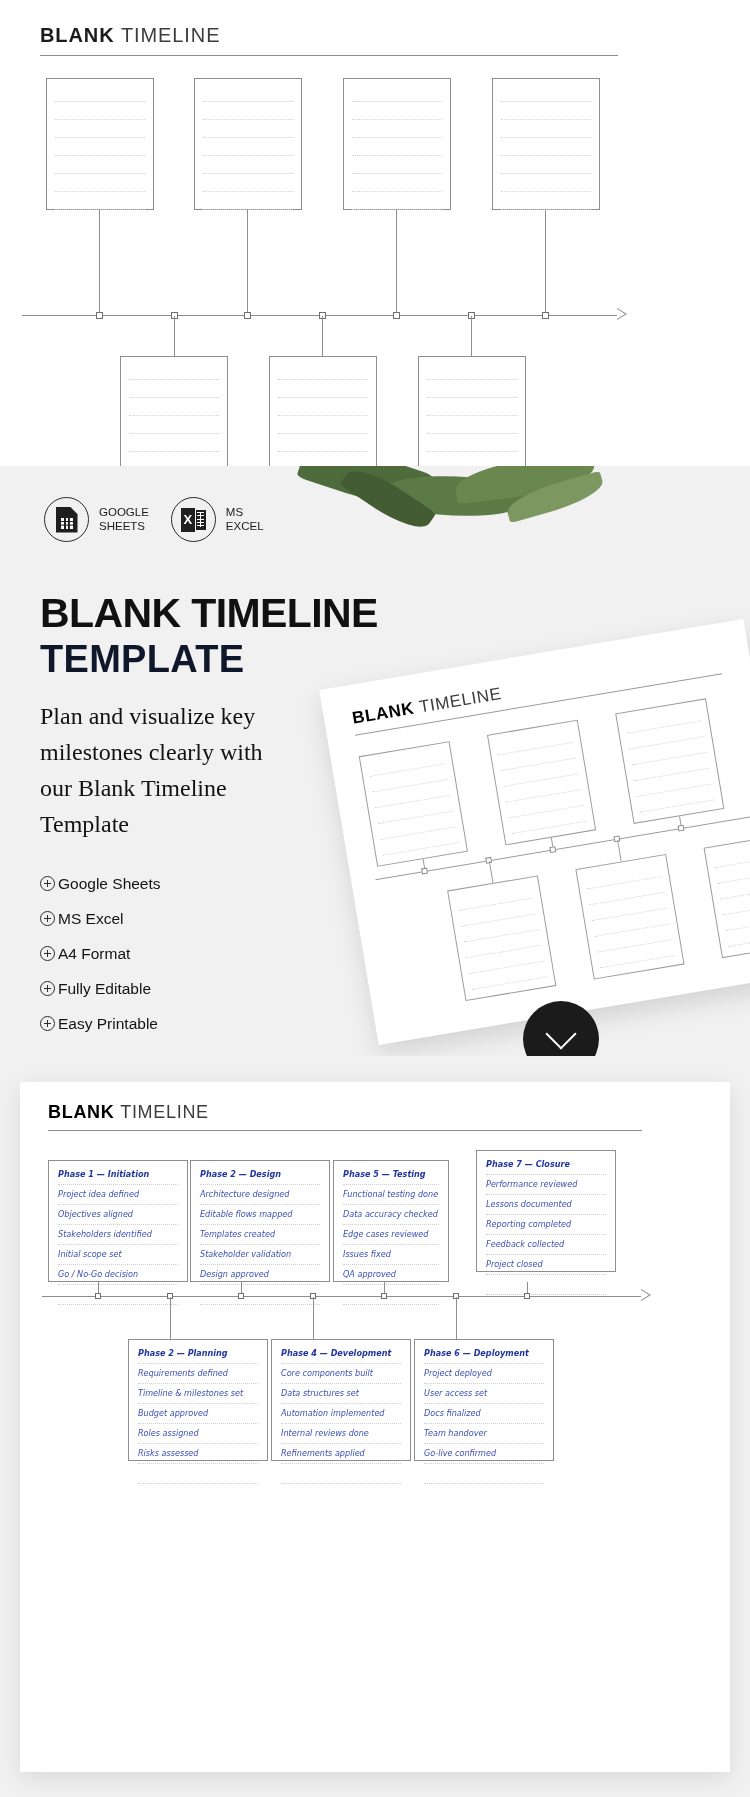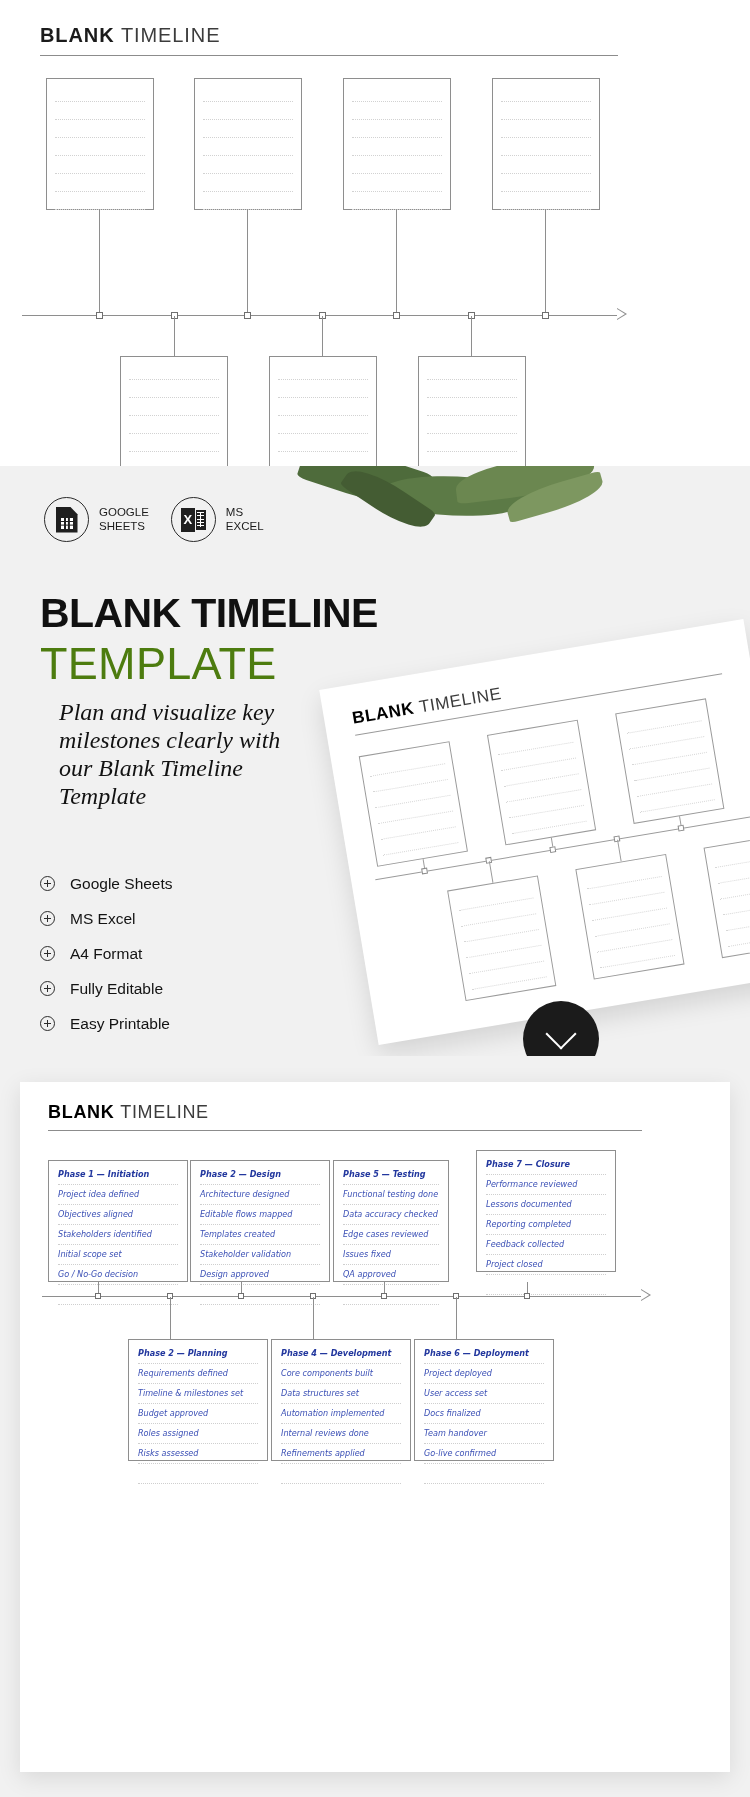--- a/index.html
+++ b/index.html
@@ -138,29 +138,29 @@
       linear-gradient(#fff 0 0) 3px 0/1.2px 15px no-repeat;
   }
 
   .mkt-h1 {
     position:absolute; left:40px; top:124px;
     font-size: 41px; font-weight: 700; letter-spacing: -0.6px; color:#111;
     white-space: nowrap;
   }
   .mkt-h2 {
     position:absolute; left:40px; top:172px;
-    font-size: 45px; font-weight: 400; letter-spacing: 0.3px; color:#4d7c0f;
+    font-size: 38px; font-weight: 700; letter-spacing: 0.3px; color:#0f172a;
   }
   .mkt-lede {
     position:absolute; left:40px; top:232px; width:250px;
     font-family: "Liberation Serif", serif;
-    font-style: italic; font-size: 24px; line-height: 28px; color:#121212;margin-left:19px;
+    font-size: 24px; line-height: 36px; color:#121212;
   }
   .mkt-feats { position:absolute; left:40px; top:400px; }
-  .feat { display:flex; align-items:center; gap:15px; height:35px; }
+  .feat { display:flex; align-items:center; gap:3px; height:35px; }
   .feat .pl {
     width:15px; height:15px; border-radius:50%; border:1.2px solid #2c2c2c;
     position:relative; flex:none;
   }
   .feat .pl::before, .feat .pl::after {
     content:""; position:absolute; background:#2c2c2c;
   }
   .feat .pl::before { left:3px; top:6.4px; width:7px; height:1.1px; }
   .feat .pl::after  { left:6.4px; top:3px; width:1.1px; height:7px; }
   .feat .ftext { font-size:15.5px; color:#131313; }

